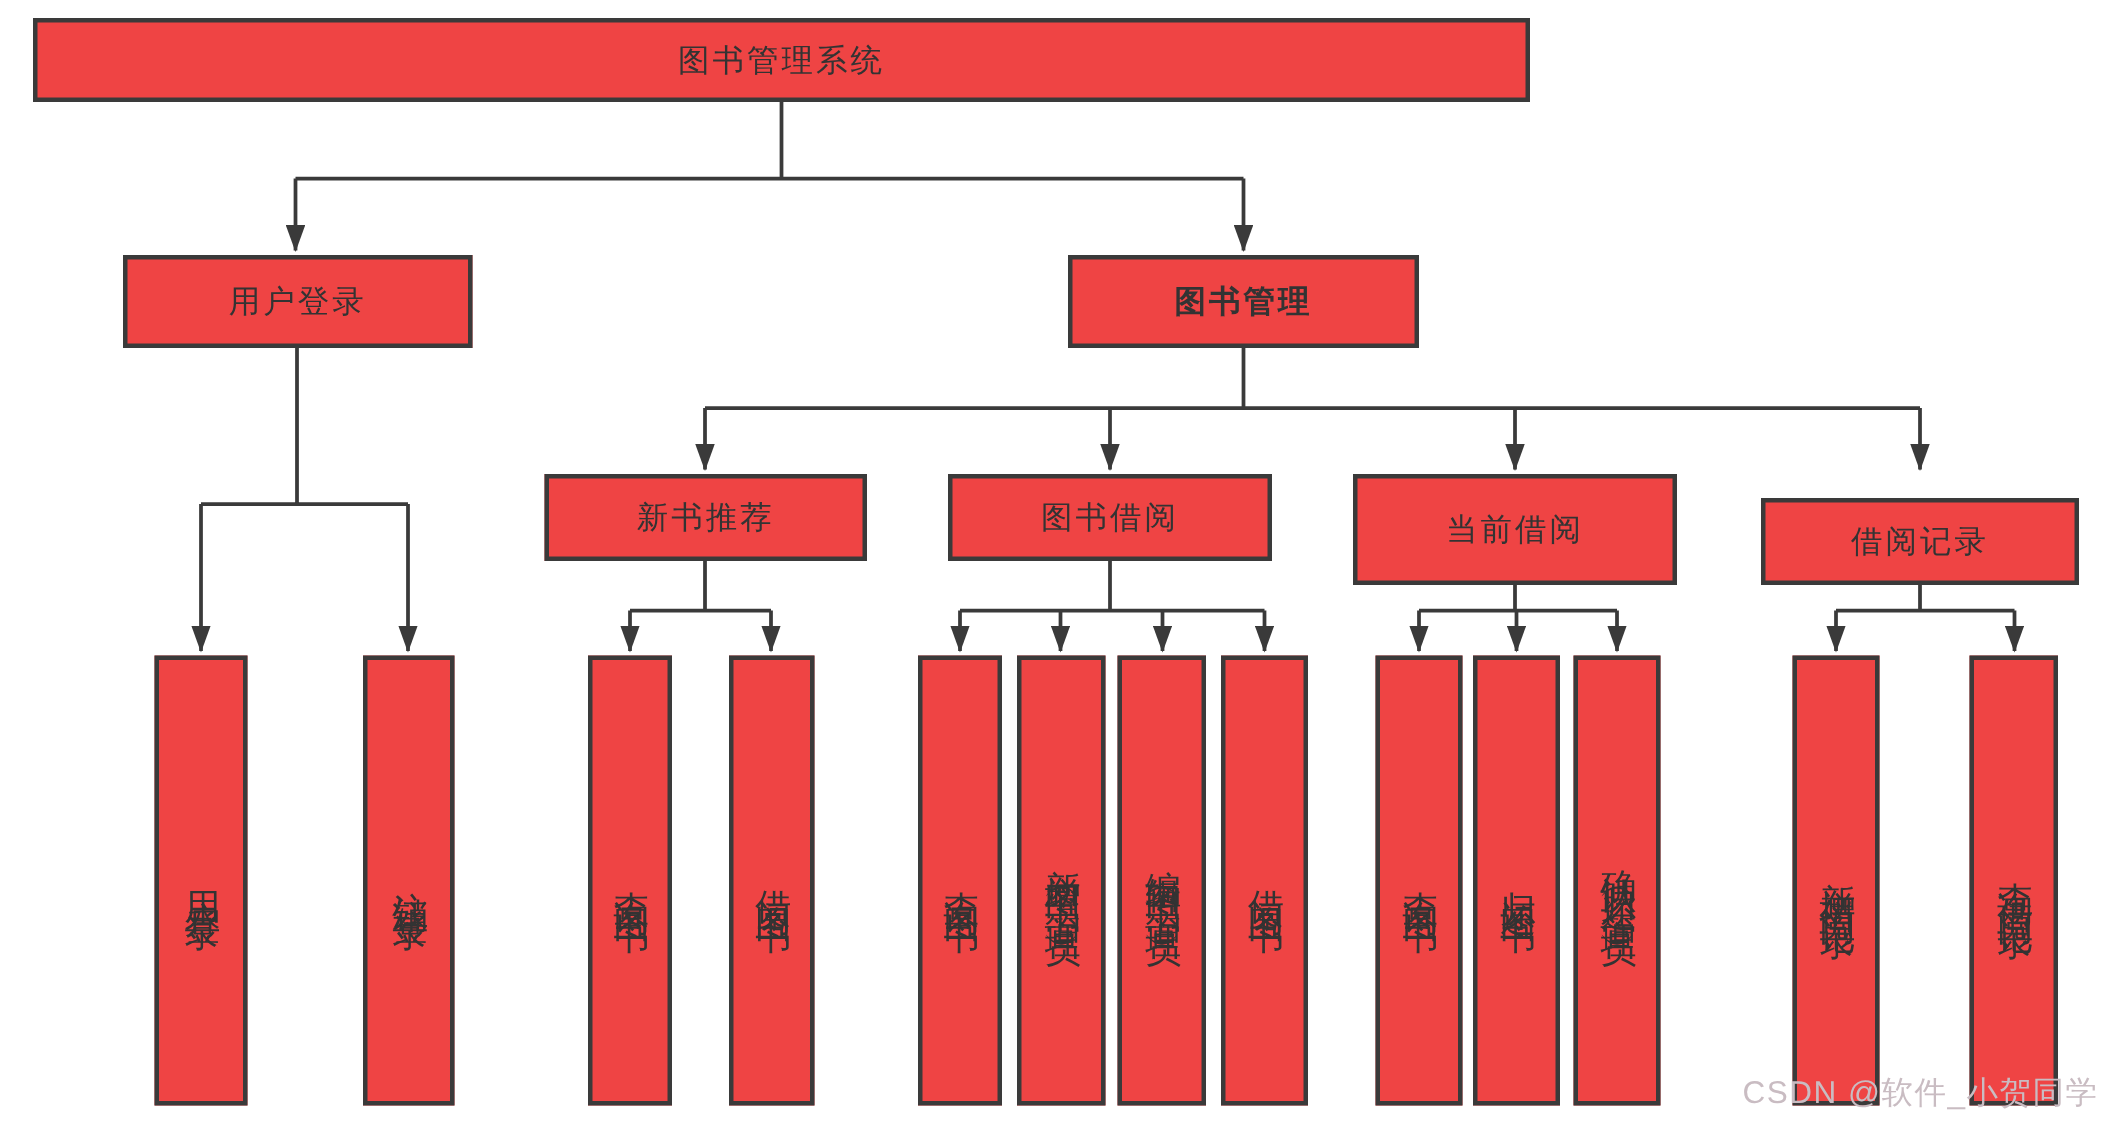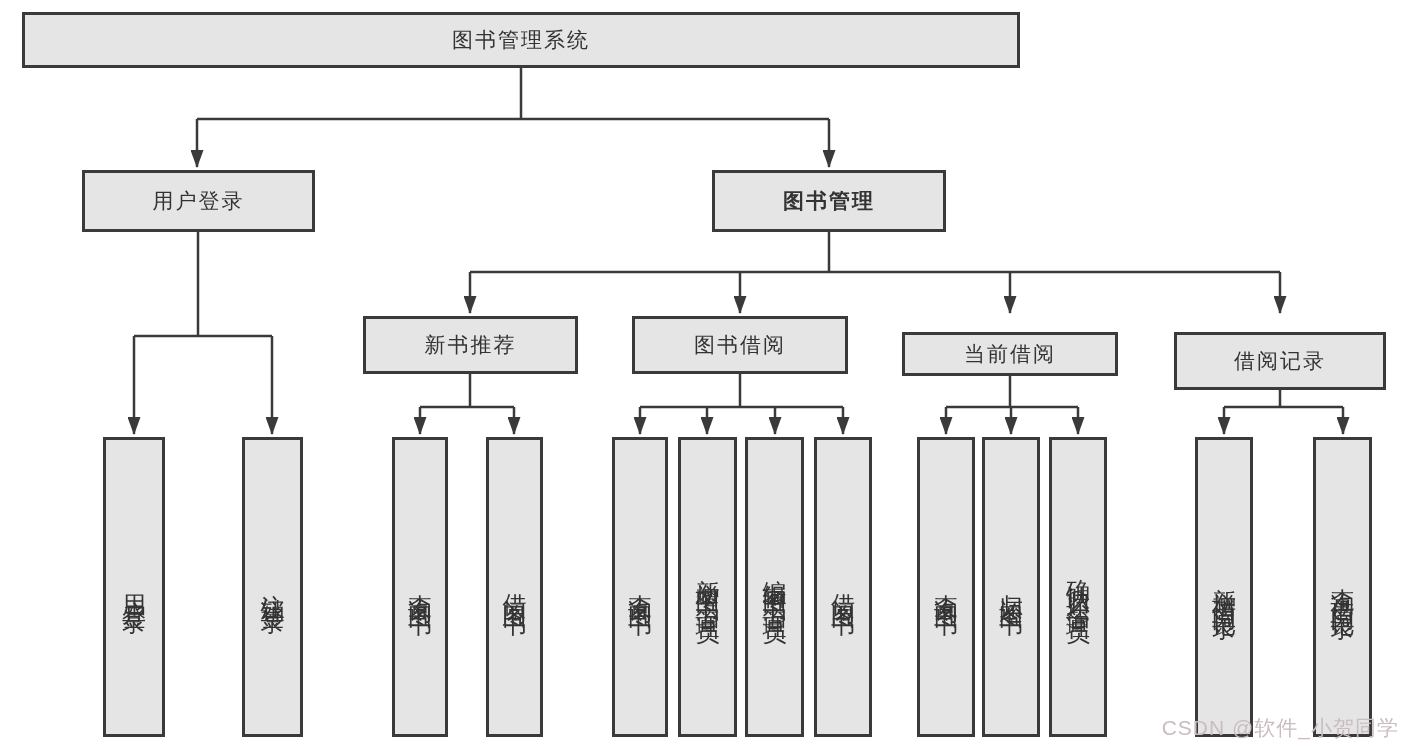--- a/index.html
+++ b/index.html
@@ -12,21 +12,21 @@
   }
   .stage { position: absolute; inset: 0; }
   svg.connectors {
     position: absolute; inset: 0;
     width: 1405px; height: 747px;
     z-index: 1; pointer-events: none;
   }
   .node {
     position: absolute;
     box-sizing: border-box;
-    background: #e5e5e5;
+    background: #ef4444;
     border: 3px solid #3a3a3a;
     color: #333333;
     display: flex;
     align-items: center;
     justify-content: center;
     z-index: 2;
     text-align: center;
   }
   .h-node { font-size: 21px; letter-spacing: 2px; white-space: nowrap; }
   .leaf {
@@ -101,21 +101,21 @@
     </g>
   </svg>
 
   <div class="node h-node" style="left:22px; top:12px; width:998px; height:56px;">图书管理系统</div>
 
   <div class="node h-node" style="left:82px; top:170px; width:233px; height:62px;">用户登录</div>
   <div class="node h-node" style="left:712px; top:170px; width:234px; height:62px;font-weight:bold;">图书管理</div>
 
   <div class="node h-node" style="left:363px; top:316px; width:215px; height:58px;">新书推荐</div>
   <div class="node h-node" style="left:632px; top:316px; width:216px; height:58px;">图书借阅</div>
-  <div class="node h-node" style="left:902px; top:332px; width:216px; height:44px;">当前借阅</div>
+  <div class="node h-node" style="left:902px; top:316px; width:216px; height:74px;">当前借阅</div>
   <div class="node h-node" style="left:1174px; top:332px; width:212px; height:58px;">借阅记录</div>
 
   <div class="node leaf" style="left:103px; top:437px; width:62px; height:300px;">用户登录</div>
   <div class="node leaf" style="left:242px; top:437px; width:61px; height:300px;">注销登录</div>
 
   <div class="node leaf" style="left:392px; top:437px; width:56px; height:300px;">查询图书</div>
   <div class="node leaf" style="left:486px; top:437px; width:57px; height:300px;">借阅图书</div>
 
   <div class="node leaf" style="left:612px; top:437px; width:56px; height:300px;">查询图书</div>
   <div class="node leaf" style="left:678px; top:437px; width:59px; height:300px;">新增图书（管理员）</div>

